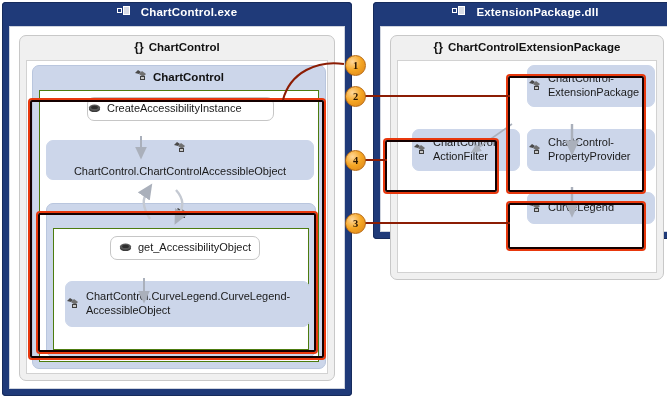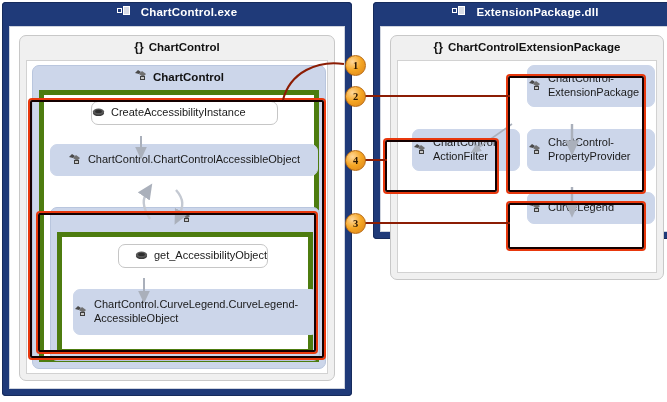--- a/index.html
+++ b/index.html
@@ -22,21 +22,21 @@
             justify-content:center;gap:5px;}
   .ns-body{position:absolute;left:6px;right:6px;top:24px;bottom:6px;
            background:#ffffff;border:1px solid #d2d2d2;}
 
   
   .grp{position:absolute;background:#ccd6ea;border:1px solid #b9c6de;border-radius:7px;}
   .grp-title{height:22px;line-height:22px;text-align:center;font-size:11.5px;
              font-weight:bold;color:#111;display:flex;align-items:center;
              justify-content:center;gap:5px;}
   .grp-body{position:absolute;left:6px;right:6px;top:24px;bottom:6px;
-            background:#ffffff;border:5px solid #4d7c0f;}
+            background:#ffffff;border:1px solid #4d7c0f;}
 
   
   .node{position:absolute;border-radius:7px;display:flex;align-items:center;
         gap:6px;padding:0 0;font-size:11px;color:#1a1a1a;box-sizing:border-box;}
   .node.method{background:#ffffff;border:1px solid #c6c6c6;}
   .node.type{background:#ccd6ea;border:1px solid #ccd6ea;}
   .node .lbl{line-height:1.25;}
 
   
   .hl{position:absolute;border:2px solid #E8380D;border-radius:2px;
@@ -100,21 +100,21 @@
               <span class="ico">
                 <svg width="13" height="11" viewBox="0 0 13 11">
                   <ellipse cx="6.5" cy="6" rx="5.6" ry="3.1" fill="#3b3b3b"></ellipse>
                   <ellipse cx="6.5" cy="4.6" rx="5.6" ry="3.1" fill="#585858"></ellipse>
                   <ellipse cx="6.5" cy="4.4" rx="3.4" ry="1.7" fill="#2e2e2e"></ellipse>
                 </svg>
               </span>
               <span class="lbl">CreateAccessibilityInstance</span>
             </div>
 
-            <div class="node type" style="left:6px;top:49px;width:268px;height:32px;justify-content:center;">
+            <div class="node type" style="left:6px;top:49px;width:268px;height:40px;justify-content:space-between;flex-direction:column;">
               <span class="ico">
                 <svg width="14" height="12" viewBox="0 0 14 12">
                   <path d="M1 4 L4 1 L7 3 L5 5 Z" fill="#4a4a4a"></path>
                   <path d="M5 5 L8 2 L12 5 L9 8 Z" fill="#6f6f6f"></path>
                   <rect x="6" y="7" width="5" height="4" fill="#3f3f3f"></rect>
                   <rect x="7" y="8" width="3" height="2" fill="#c9c9c9"></rect>
                 </svg>
               </span>
               <span class="lbl">ChartControl.ChartControlAccessibleObject</span>
             </div>
@@ -125,21 +125,21 @@
                   <svg width="14" height="12" viewBox="0 0 14 12">
                     <path d="M1 4 L4 1 L7 3 L5 5 Z" fill="#4a4a4a"></path>
                     <path d="M5 5 L8 2 L12 5 L9 8 Z" fill="#6f6f6f"></path>
                     <rect x="6" y="7" width="5" height="4" fill="#3f3f3f"></rect>
                     <rect x="7" y="8" width="3" height="2" fill="#c9c9c9"></rect>
                   </svg>
                 </span>
               </div>
               <div class="grp-body">
 
-                <div class="node method" style="left:56px;top:7px;width:150px;height:24px;justify-content:flex-end;">
+                <div class="node method" style="left:56px;top:7px;width:150px;height:24px;justify-content:center;">
                   <span class="ico">
                     <svg width="13" height="11" viewBox="0 0 13 11">
                       <ellipse cx="6.5" cy="6" rx="5.6" ry="3.1" fill="#3b3b3b"></ellipse>
                       <ellipse cx="6.5" cy="4.6" rx="5.6" ry="3.1" fill="#585858"></ellipse>
                       <ellipse cx="6.5" cy="4.4" rx="3.4" ry="1.7" fill="#2e2e2e"></ellipse>
                     </svg>
                   </span>
                   <span class="lbl">get_AccessibilityObject</span>
                 </div>
 

